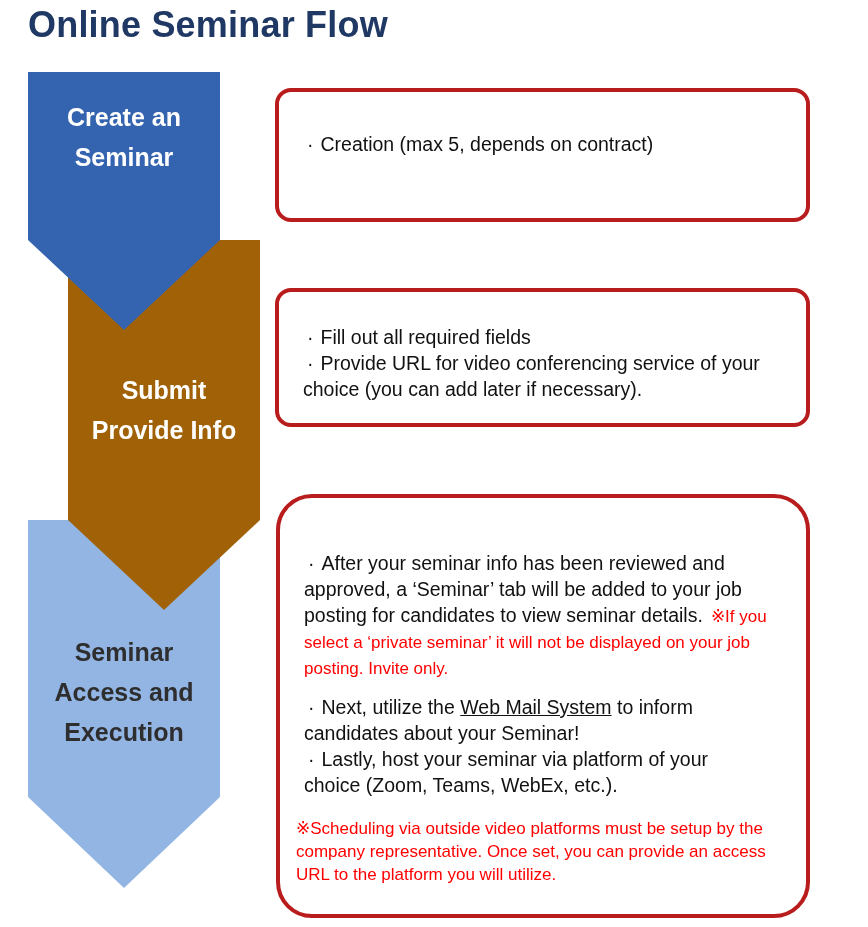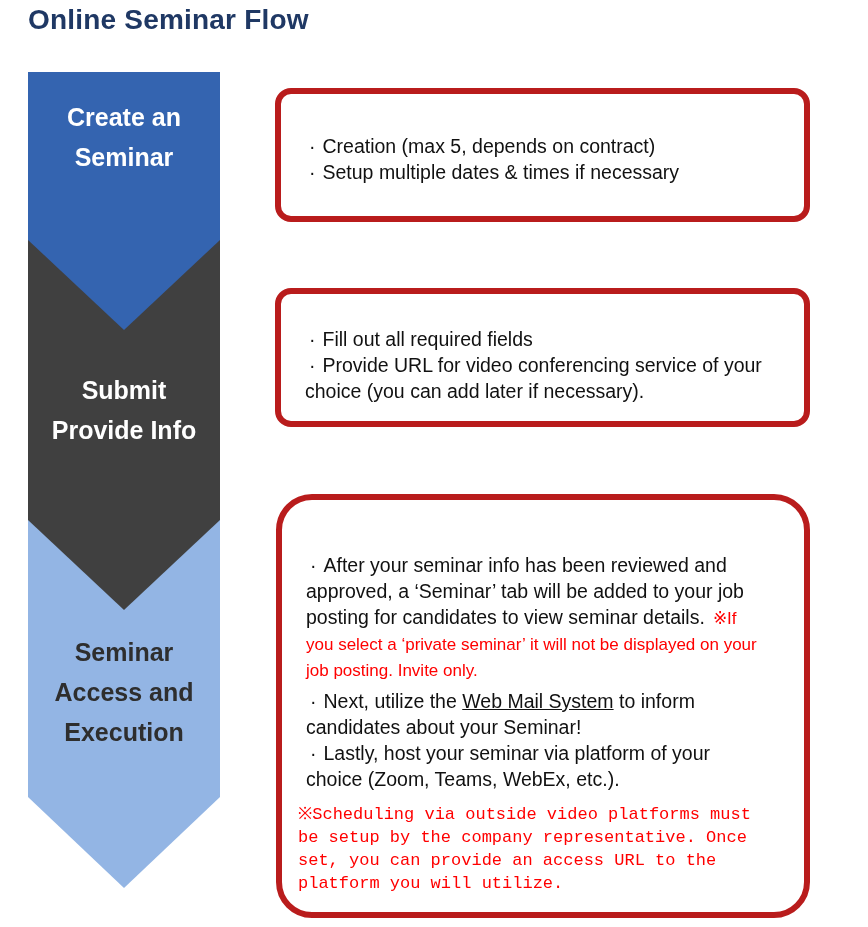--- a/index.html
+++ b/index.html
@@ -2,60 +2,60 @@
 <html><head>
 <meta charset="utf-8">
 <style>
   html,body { margin:0; padding:0; background:#ffffff; }
   .canvas {
     position:relative; width:868px; height:927px; background:#ffffff;
     font-family:"Liberation Sans","DejaVu Sans",sans-serif; overflow:hidden;
   }
   .title {
     position:absolute; left:28px; top:4px;
-    font-size:28px; font-weight:bold; color:#1F3864; letter-spacing:0.2px;
+    font-size:36px; font-weight:bold; color:#1F3864; letter-spacing:0.2px;
   }
 
   
   .chev { position:absolute; left:28px; top:72px; width:205px; height:824px; }
   .step { position:absolute; left:0; width:192px; }
   .s1 { top:0;     height:258px; background:#3464B0; z-index:3;
         clip-path:polygon(0 0,100% 0,100% 65.1%,50% 100%,0 65.1%); }
-  .s2 { top:168px; height:370px; background:#404040; z-index:2;
-        clip-path:polygon(0 0,100% 0,100% 75.7%,50% 100%,0 75.7%); }
+  .s2 { top:168px; height:370px; background:#a16207; z-index:2;
+        clip-path:polygon(0 0,100% 0,100% 75.7%,50% 100%,0 75.7%);margin-left:40px; }
   .s3 { top:448px; height:368px; background:#93B5E4; z-index:1;
         clip-path:polygon(0 0,100% 0,100% 75.3%,50% 100%,0 75.3%); }
   .slabel {
     position:absolute; left:0; width:100%; text-align:center;
     font-weight:bold; font-size:25px; line-height:40px; color:#ffffff;
   }
   .slabel span { display:block; }
   .s1 .slabel { top:25px; }
   .s2 .slabel { top:130px; }
   .s3 .slabel { top:112px; color:#2E2E2E; }
 
   
   .box {
     position:absolute; box-sizing:border-box; background:#ffffff;
-    border:6px solid #b91c1c; color:#111111;
+    border:4px solid #b91c1c; color:#111111;
     font-size:19.5px; line-height:26px;
   }
   .box1 { left:275px; top:88px;  width:535px; height:134px; border-radius:16px; padding:39px 34px 0 24px; }
   .box2 { left:275px; top:288px; width:535px; height:139px; border-radius:16px; padding:32px 32px 1px 24px; }
   .box3 { left:276px; top:494px; width:534px; height:424px; border-radius:36px; padding:52px 38px 0 24px; }
 
   .bi { text-indent:4px; }
   .blt { margin-right:7px; }
 
   .p  { margin:0; text-indent:4px; }
-  .p1 { margin-bottom:6px; }
+  .p1 { margin-bottom:14px; }
   .p2 { }
   .red { color:#FF0000; font-size:17px; line-height:23px; }
   .red-inline { margin-left:8px; }
-  .red-block  { display:block; text-indent:0; margin-left:-8px; margin-top:11px;font-family:Liberation Mono, monospace; }
+  .red-block  { display:block; text-indent:0; margin-left:-8px; margin-top:19px; }
   .wms { text-decoration:underline; }
 </style>
 </head>
 <body>
 
 <div class="canvas">
 
   <div class="title">Online Seminar Flow</div>
 
   <div class="chev">
@@ -77,23 +77,20 @@
         <span>Access and</span>
         <span>Execution</span>
       </div>
     </div>
   </div>
 
   <div class="box box1">
     <div class="bi">
       <span class="blt">·</span><span>Creation (max 5, depends on contract)</span>
     </div>
-    <div class="bi">
-      <span class="blt">·</span><span>Setup multiple dates &amp; times if necessary</span>
-    </div>
   </div>
 
   <div class="box box2">
     <div class="bi">
       <span class="blt">·</span><span>Fill out all required fields</span>
     </div>
     <div class="bi">
       <span class="blt">·</span><span>Provide URL for video conferencing service of your choice (you can add later if necessary).</span>
     </div>
   </div>

